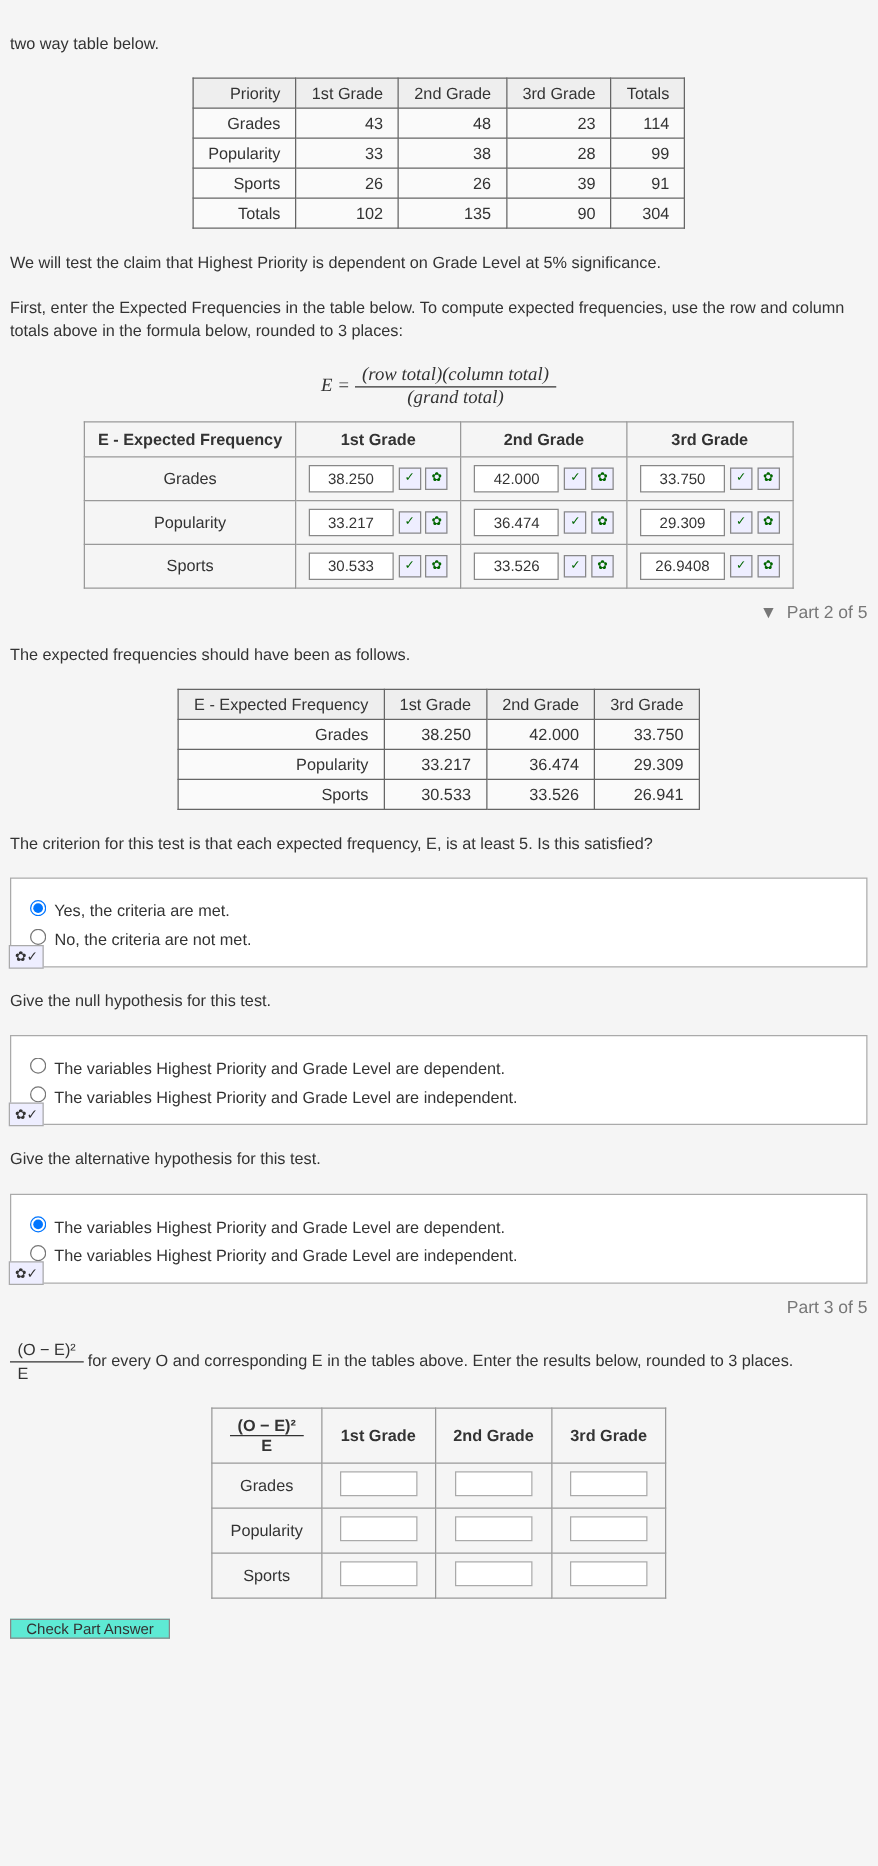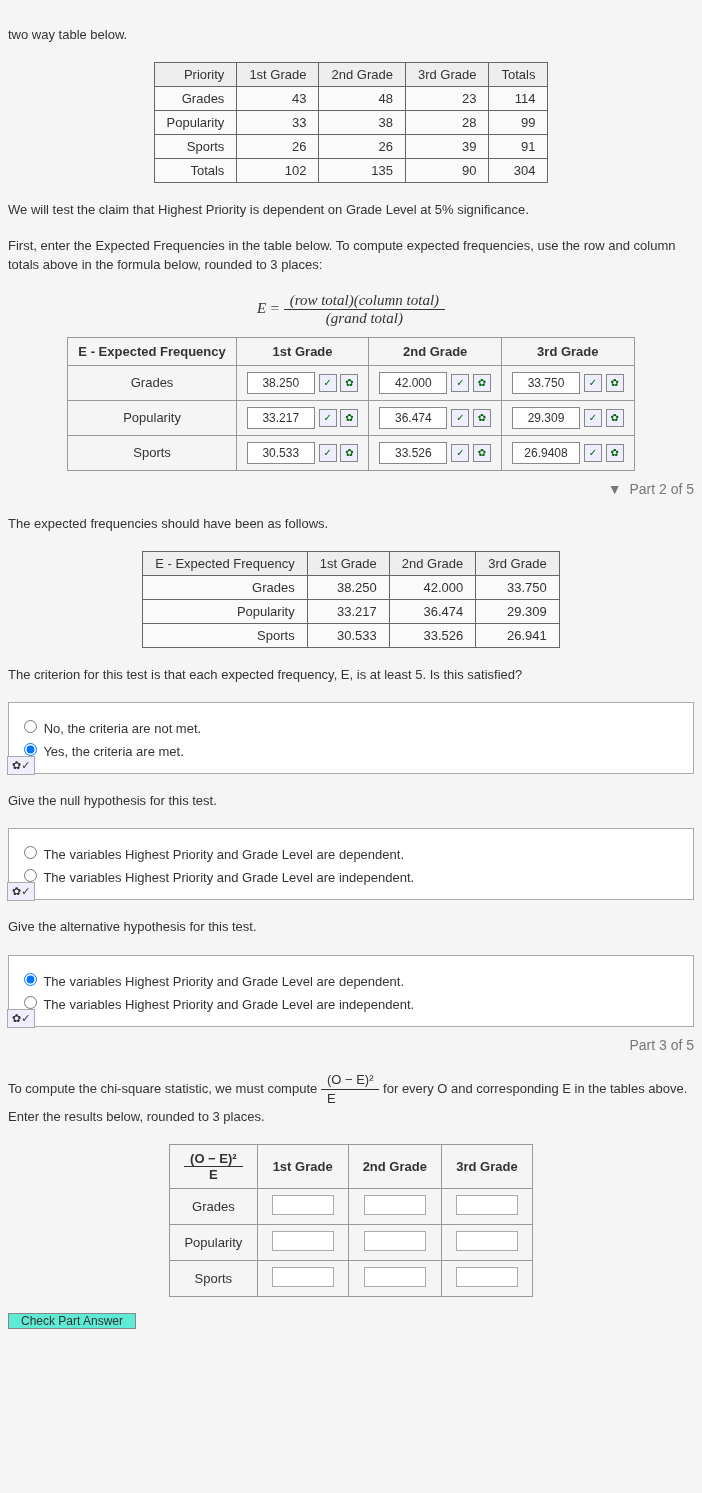--- a/index.html
+++ b/index.html
@@ -134,43 +134,42 @@
         <td>Sports</td>
         <td>30.533</td>
         <td>33.526</td>
         <td>26.941</td>
       </tr>
 </tbody>
   </table>
 
 <p>The criterion for this test is that each expected frequency, E, is at least 5. Is this satisfied?</p>
 <div class="qbox">
+  <div class="radioopt"><input type="radio" checked="" style=""> <span>Yes, the criteria are met.</span></div>
   <div class="radioopt"><input type="radio" style=""> <span>No, the criteria are not met.</span></div>
-  <div class="radioopt"><input type="radio" checked="" style=""> <span>Yes, the criteria are met.</span></div>
   <span class="feedback"><span>✿</span><span>✓</span></span>
 </div>
 
 <p>Give the null hypothesis for this test.</p>
 <div class="qbox">
   <div class="radioopt"><input type="radio" style=""> <span>The variables Highest Priority and Grade Level are dependent.</span></div>
   <div class="radioopt"><input type="radio" style=""> <span>The variables Highest Priority and Grade Level are independent.</span></div>
   <span class="feedback"><span>✿</span><span>✓</span></span>
 </div>
 
 <p>Give the alternative hypothesis for this test.</p>
 <div class="qbox">
   <div class="radioopt"><input type="radio" checked="" style=""> <span>The variables Highest Priority and Grade Level are dependent.</span></div>
   <div class="radioopt"><input type="radio" style=""> <span>The variables Highest Priority and Grade Level are independent.</span></div>
   <span class="feedback"><span>✿</span><span>✓</span></span>
 </div>
 
 <div class="partlabel">Part 3 of 5</div>
 
 <p>
-  <span>To compute the chi-square statistic, we must compute</span>
   <span class="frac"><span class="num">(O − E)²</span><span class="den">E</span></span>
   <span>for every O and corresponding E in the tables above. Enter the results below, rounded to 3 places.</span>
 </p>
 
 <table class="blank">
   <tbody>
       <tr>
     <th><span class="frac"><span class="num">(O − E)²</span><span class="den">E</span></span></th>
     <th>1st Grade</th>
     <th>2nd Grade</th>

